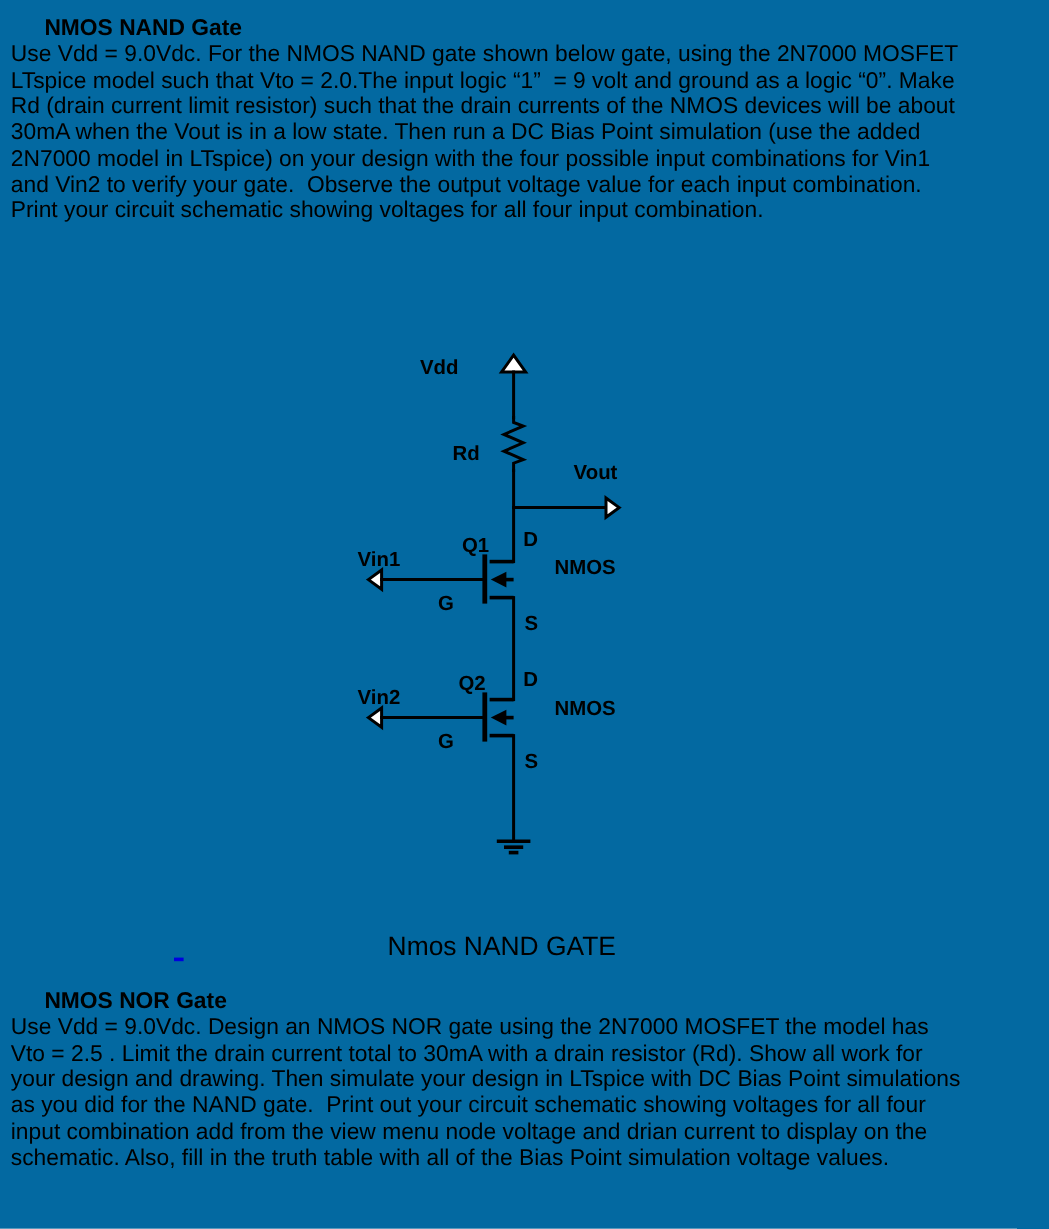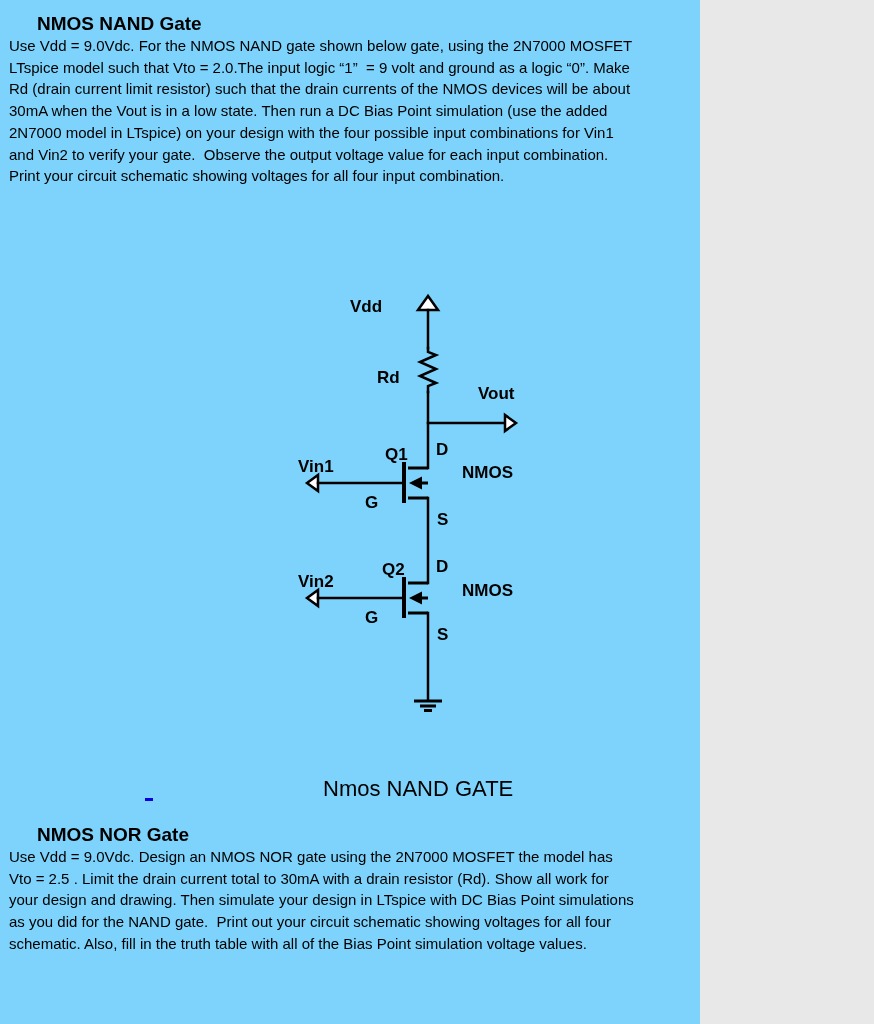--- a/index.html
+++ b/index.html
@@ -1,30 +1,30 @@
 <!DOCTYPE html>
 <html><head>
 <meta charset="utf-8">
 <style>
   html,body{margin:0;padding:0;background:#e8e8e8;}
   .page{
     position:relative;
-    width:700px;height:1024px;
-    background:#7dd3fc;
+    width:874px;height:1024px;
+    background:#0369a1;
     overflow:hidden;
     font-family:"Liberation Sans", sans-serif;
     color:#000000;
   }
   .text-section{position:absolute;left:9px;width:856px;}
   .section-title{
     font-size:19px;line-height:22px;font-weight:bold;
     padding-left:28px;white-space:pre;
   }
   .body-line{
-    font-size:15px;line-height:21.7px;white-space:pre;
+    font-size:19px;line-height:21.7px;white-space:pre;
   }
   #nand-section{top:13px;}
   #nor-section{top:824px;}
   .schematic{
     position:absolute;left:280px;top:285px;width:280px;height:440px;
   }
   .schematic text{
     font-family:"Liberation Sans", sans-serif;
     font-size:17px;font-weight:bold;fill:#000000;
   }
@@ -125,17 +125,18 @@
 
   <div class="figure-caption">Nmos NAND GATE</div>
 
   <div class="text-section" id="nor-section">
     <div class="section-title">NMOS NOR Gate</div>
     <div>
       <div class="body-line">Use Vdd = 9.0Vdc. Design an NMOS NOR gate using the 2N7000 MOSFET the model has</div>
       <div class="body-line">Vto = 2.5 . Limit the drain current total to 30mA with a drain resistor (Rd). Show all work for</div>
       <div class="body-line">your design and drawing. Then simulate your design in LTspice with DC Bias Point simulations</div>
       <div class="body-line">as you did for the NAND gate.  Print out your circuit schematic showing voltages for all four</div>
+      <div class="body-line">input combination add from the view menu node voltage and drian current to display on the</div>
       <div class="body-line">schematic. Also, fill in the truth table with all of the Bias Point simulation voltage values.</div>
     </div>
   </div>
 
 </div>
 
 </body></html>

